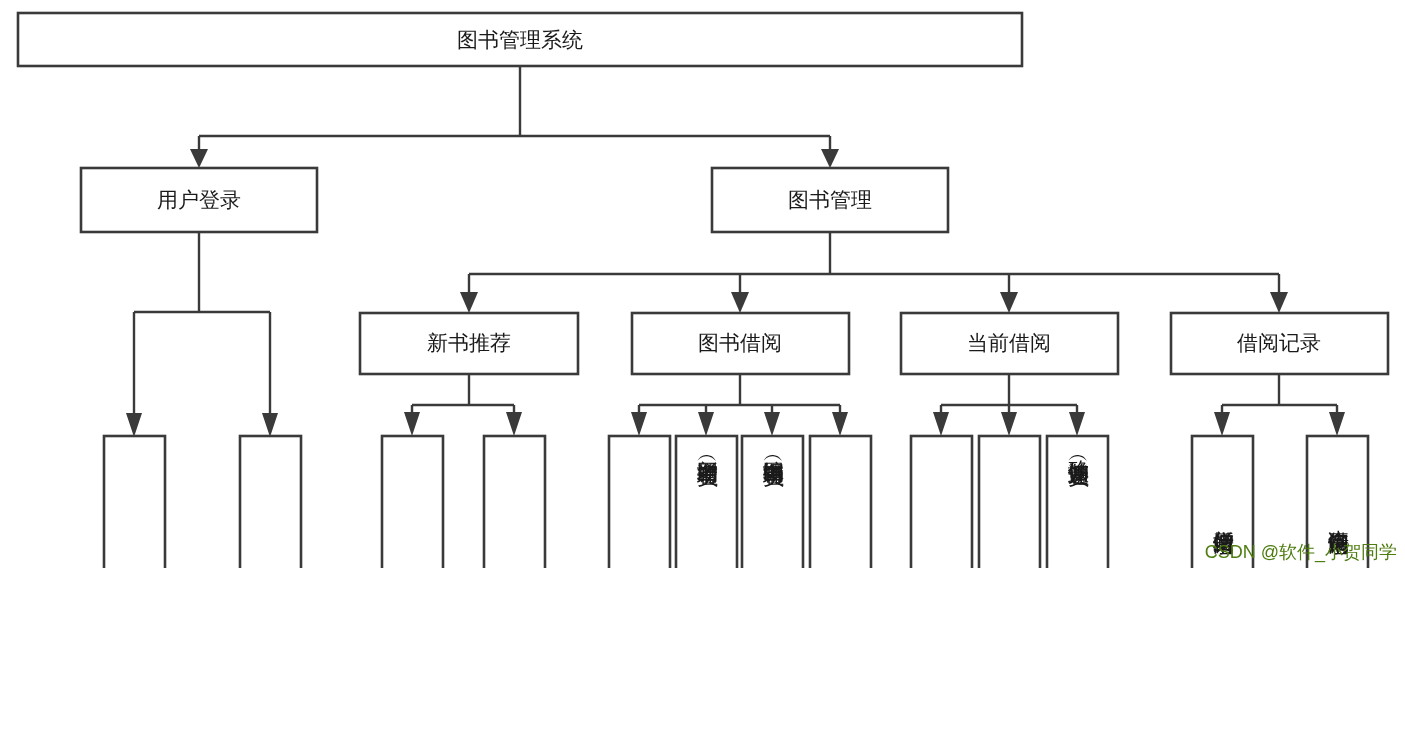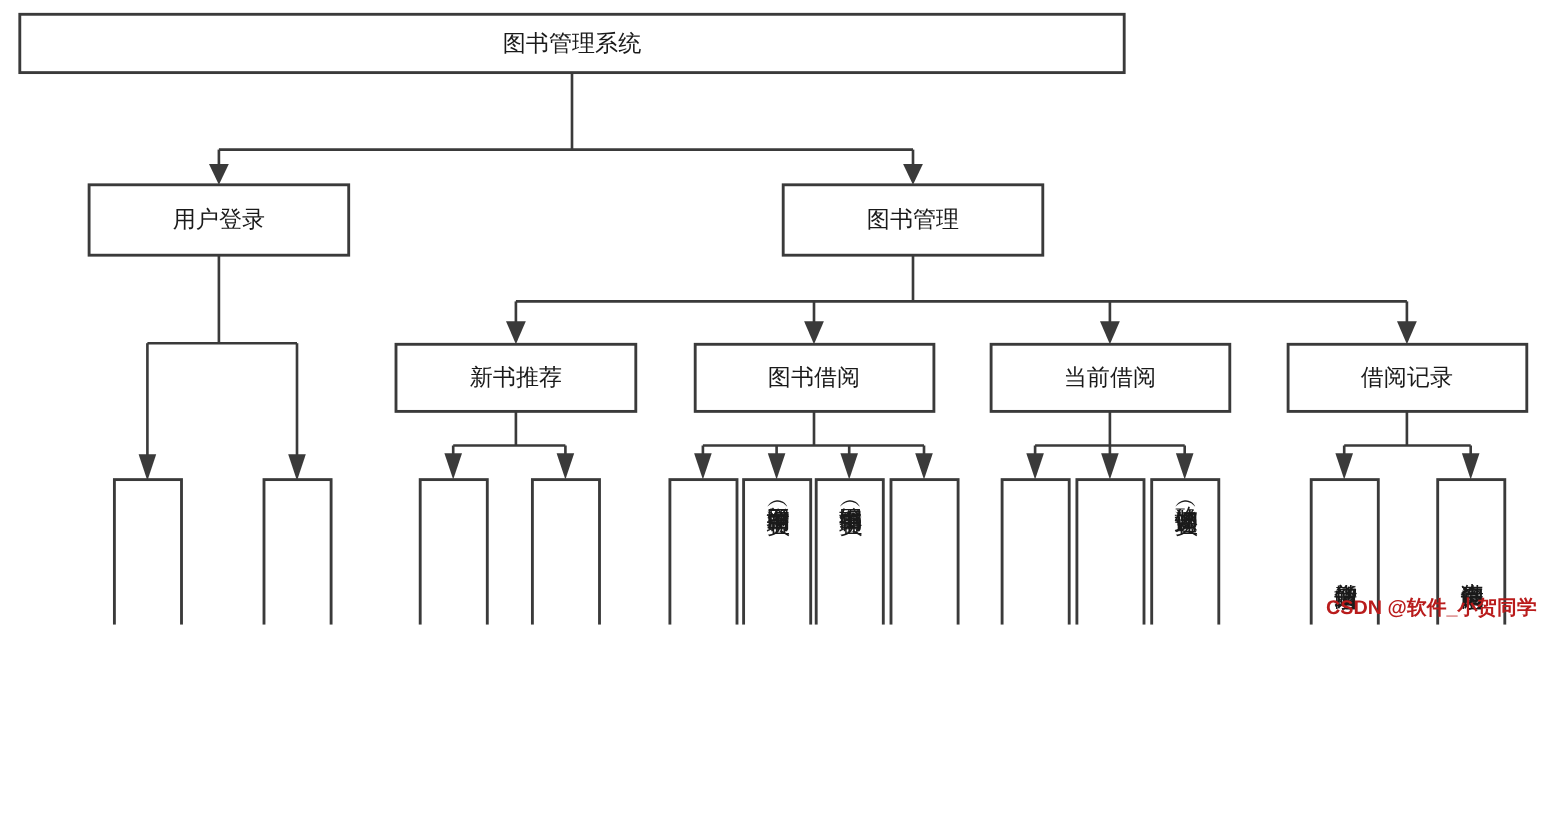--- a/index.html
+++ b/index.html
@@ -51,24 +51,23 @@
   .label-v {
     font-size: 21px;
     letter-spacing: 1px;
   }
   .watermark {
     position: absolute;
     right: 8px;
     bottom: 4px;
     font-family: "Liberation Sans", "DejaVu Sans", sans-serif;
     font-size: 18px;
-    color: #b91c1c;
+    color: #4d7c0f;
     white-space: nowrap;
     pointer-events: none;
-    font-weight: bold;
   }
 </style>
 </head>
 <body>
 
 <div id="stage">
 
   <svg id="diagram-svg" viewBox="0 0 1405 747">
 
     <g>

